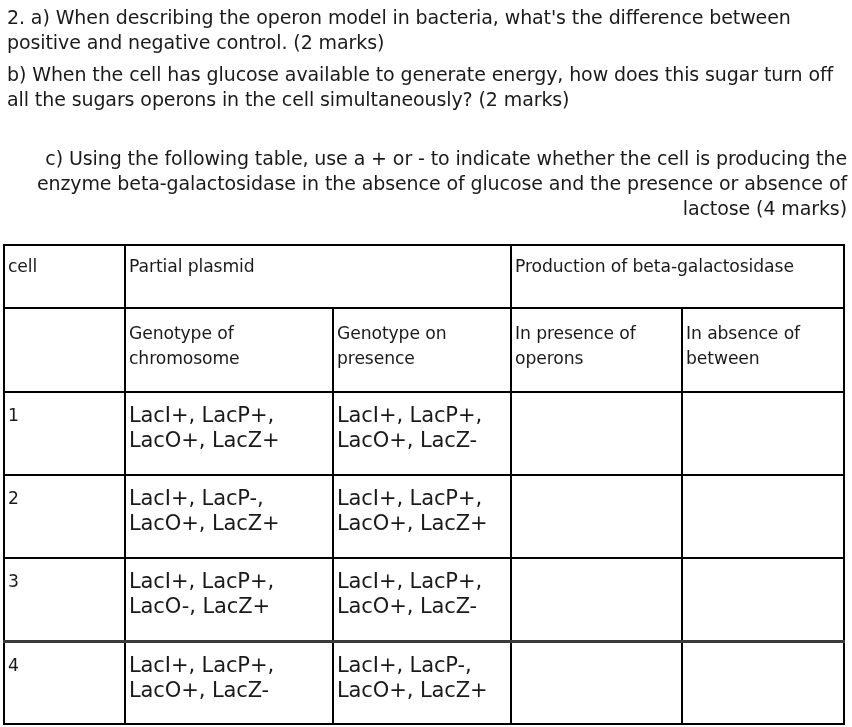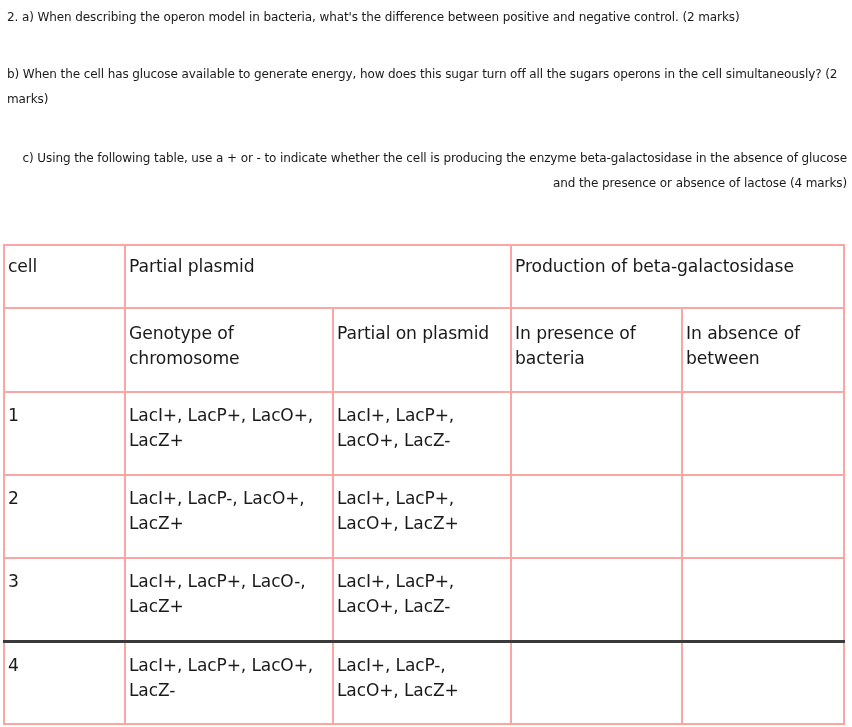--- a/index.html
+++ b/index.html
@@ -2,45 +2,45 @@
 <html><head>
 <meta charset="utf-8">
 <style>
   html, body { margin: 0; padding: 0; background: #ffffff; }
   body {
     width: 852px; height: 727px; position: relative; overflow: hidden;
     font-family: "DejaVu Sans", sans-serif; color: #1a1a1a;
   }
   .q {
     position: absolute; left: 7px; width: 840px;
-    font-size: 12px; line-height: 25px; letter-spacing: -0.1px;
+    font-size: 19px; line-height: 25px; letter-spacing: -0.1px;
   }
   #qa { top: 5px; }
   #qb { top: 62px; }
   #qc { top: 146px; text-align: right; }
   table {
     position: absolute; left: 3px; top: 244px;
     border-collapse: collapse; table-layout: fixed;
     font-size: 17.2px; line-height: 25px;
   }
   td {
-    border: 2px solid #fca5a5; vertical-align: top;
+    border: 2px solid #000000; vertical-align: top;
     padding: 9px 0 0 3px; box-sizing: border-box;
     letter-spacing: -0.1px;
   }
   tr.r-head td { height: 63px; padding-top: 8px; }
   tr.r-sub td { height: 84px; padding-top: 12px; }
   tr.r-data td { height: 83px; padding-top: 10px; }
   tr.r-data.thick td { border-top: 3px solid #3a3a3a; }
   .c0 { width: 121px; }
   .c1 { width: 208px; }
   .c2 { width: 178px; }
   .c3 { width: 171px; }
   .c4 { width: 162px; }
-  .gene { font-size: 17px; }
+  .gene { font-size: 21px; }
 </style>
 </head>
 <body>
 
 <div class="q" id="qa">2.  a) When describing the operon model in bacteria,  what's the difference between positive and negative control. (2 marks)</div>
 <div class="q" id="qb">b) When the cell has glucose available to generate energy,  how does this sugar turn off all the sugars operons in the cell simultaneously? (2 marks)</div>
 <div class="q" id="qc">c) Using the following table,  use a + or - to indicate whether the cell is producing the enzyme beta-galactosidase in the absence of glucose and the presence or absence of lactose (4 marks)</div>
 
 <table>
   <colgroup>
@@ -52,22 +52,22 @@
   </colgroup>
   <tbody>
       <tr class="r-head">
     <td>cell</td>
     <td colspan="2">Partial plasmid</td>
     <td colspan="2">Production of beta-galactosidase</td>
   </tr>
   <tr class="r-sub">
     <td></td>
     <td>Genotype of chromosome</td>
-    <td>Partial on plasmid</td>
-    <td>In presence of bacteria</td>
+    <td>Genotype on presence</td>
+    <td>In presence of operons</td>
     <td>In absence of between</td>
   </tr>
   <tr class="r-data">
     <td>1</td>
     <td class="gene">LacI+, LacP+, LacO+, LacZ+</td>
     <td class="gene">LacI+, LacP+, LacO+, LacZ-</td>
     <td></td>
     <td></td>
   </tr>
   <tr class="r-data">

